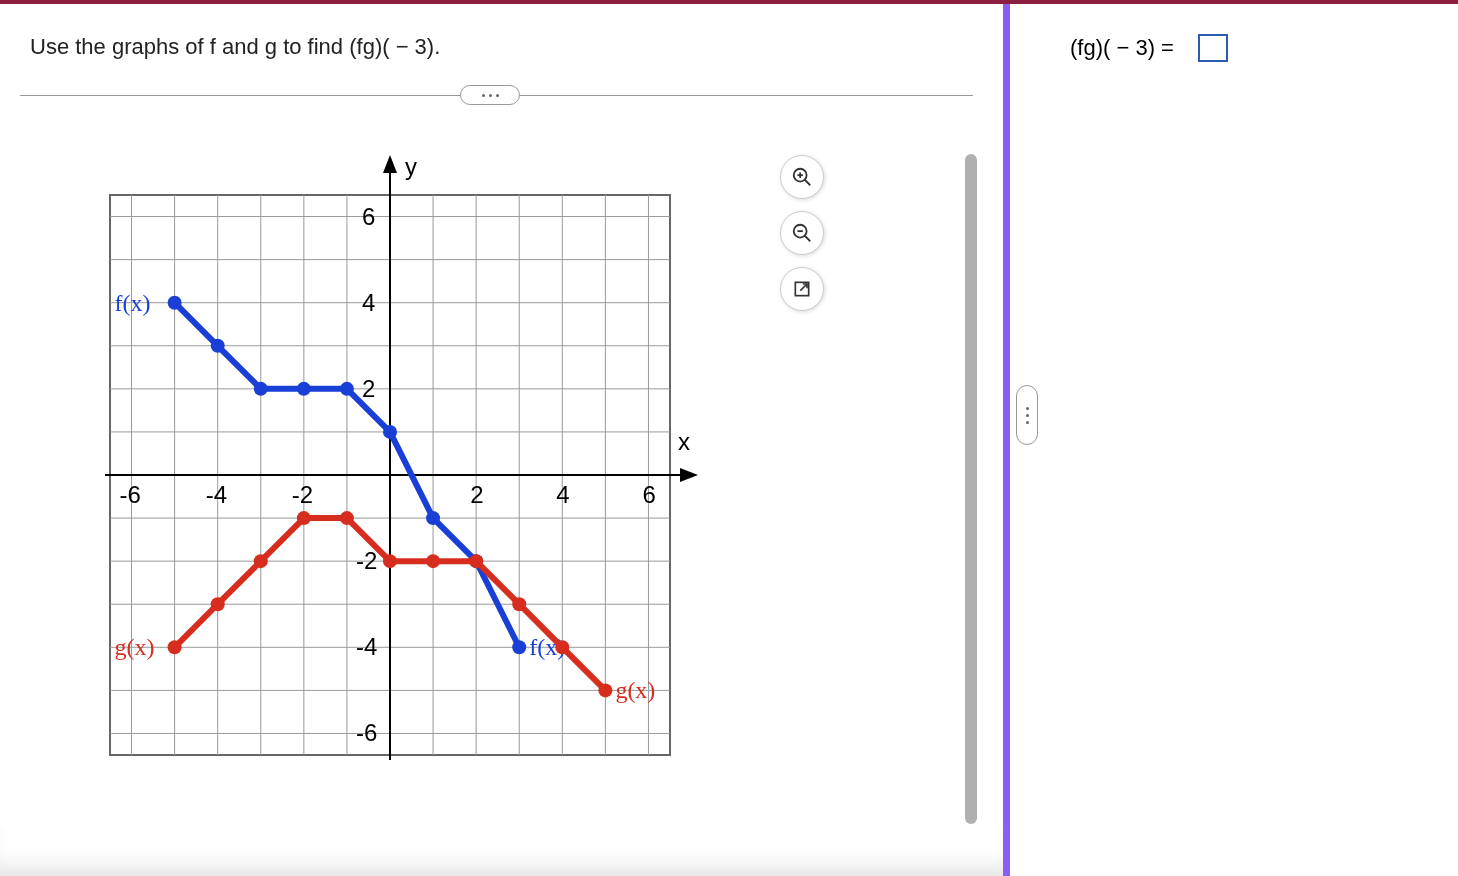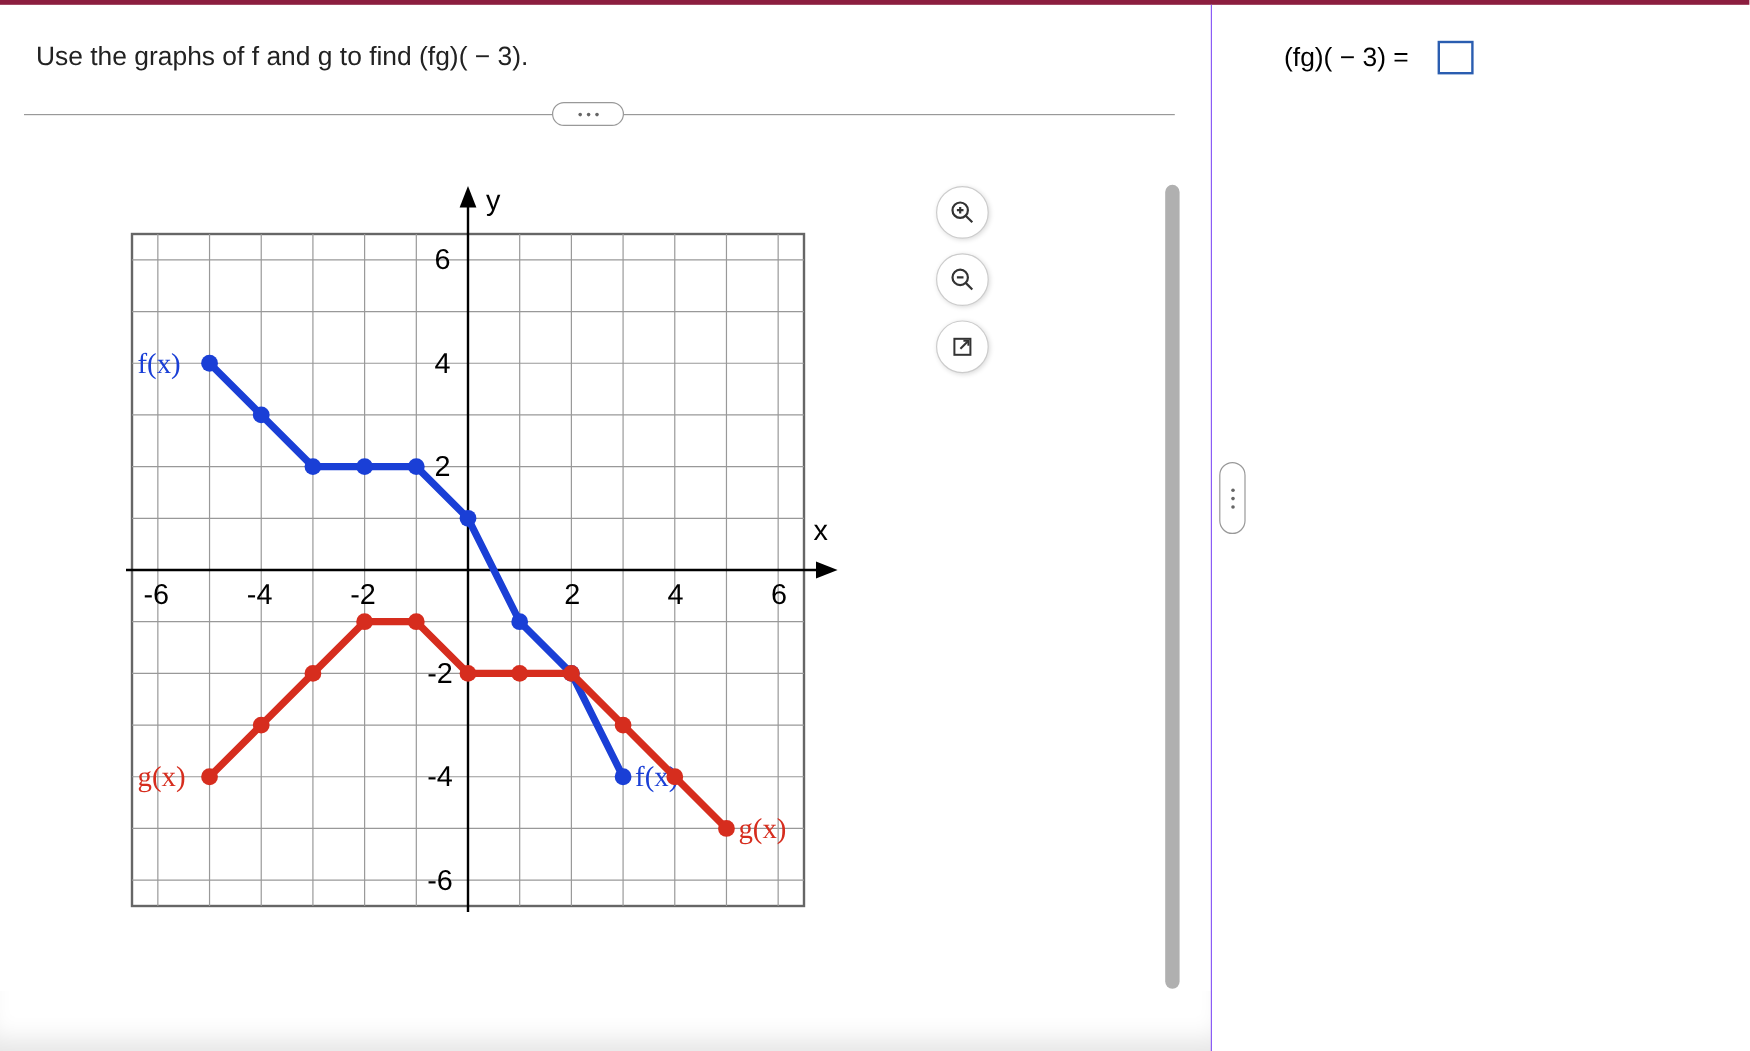--- a/index.html
+++ b/index.html
@@ -17,21 +17,21 @@
     width: 100%;
   }
   .main {
     display: flex;
     height: calc(100% - 4px);
   }
   .left-panel {
     flex: 0 0 1010px;
     padding: 30px 20px 0 30px;
     position: relative;
-    border-right: 1px solid #8b5cf6;
+    border-right: 7px solid #8b5cf6;
   }
   .right-panel {
     flex: 1;
     padding: 30px 30px 0 60px;
     font-size: 22px;
   }
   .question-text {
     font-size: 22px;
     color: #222;
     margin-bottom: 25px;

